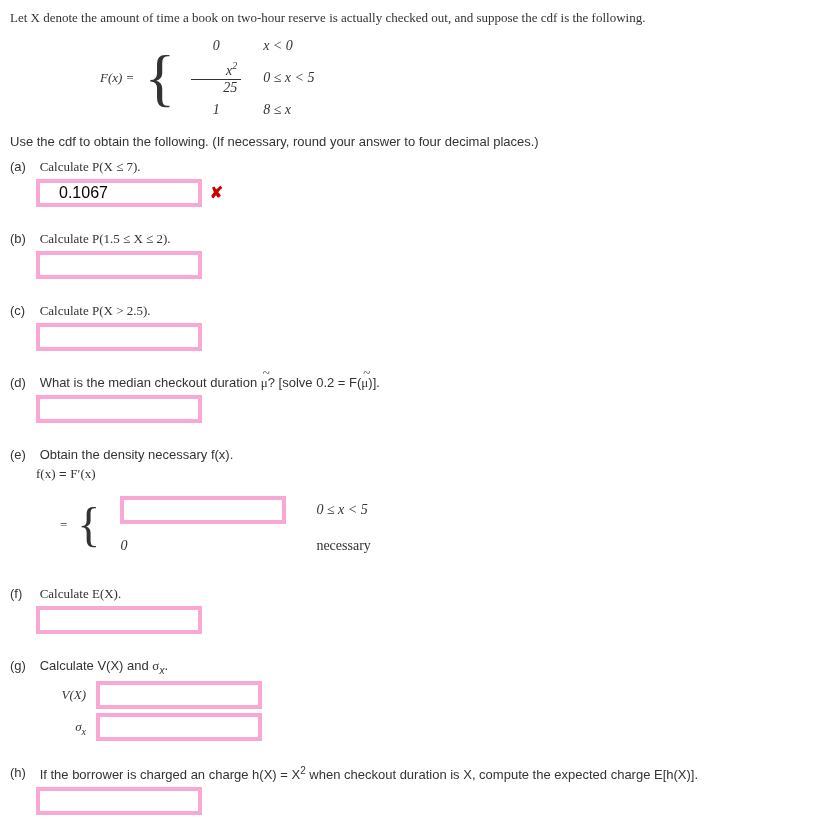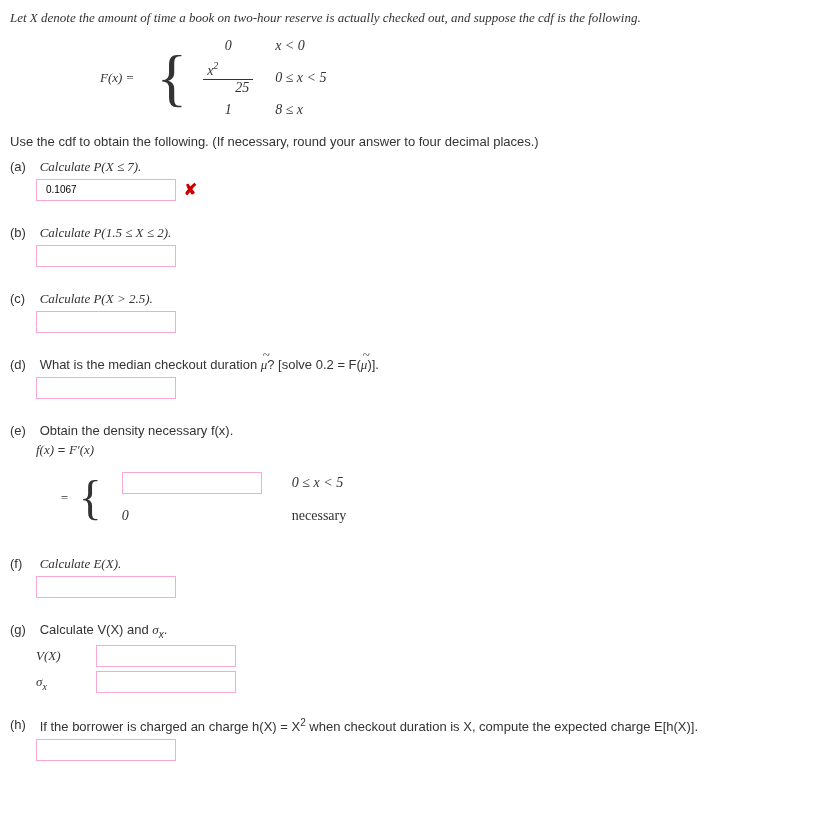--- a/index.html
+++ b/index.html
@@ -4,61 +4,61 @@
 <style>
   body {
     font-family: Verdana, Arial, sans-serif;
     font-size: 13px;
     color: #333;
     margin: 10px;
     width: 825px;
   }
   .intro { margin-bottom: 8px; }
   .cdf-def { margin: 6px 0 12px 90px; display: flex; align-items: center; }
-  .cdf-label { font-style: italic; margin-right: 18px; }
+  .cdf-label { font-style: italic; margin-right: 6px; }
   .brace {
     font-size: 64px;
     line-height: 64px;
     font-family: serif;
     margin: 0 4px;
   }
   .piece-table td { padding: 2px 10px; font-family: serif; font-style: italic; font-size: 14px; }
-  .frac { display: inline-block; text-align: left; vertical-align: middle; font-style: italic; }
+  .frac { display: inline-block; text-align: right; vertical-align: middle; font-style: italic; }
   .frac .top { display: block; border-bottom: 1px solid #333; padding: 0 4px; }
   .frac .bot { display: block; padding: 0 4px; margin-left: 28px; }
   .instr { margin: 6px 0 10px 0; }
   .part { margin: 8px 0 24px 0; }
   .plabel { display: inline-block; width: 26px; vertical-align: top; }
   .ptext { display: inline-block; }
   .answer-row { margin: 4px 0 0 26px; }
   input.ans {
     width: 120px;
     height: 18px;
-    border: 1px solid #f9a8d4;
-    font-size: 10px;
-    padding: 1px 9px;
+    border: 4px solid #f9a8d4;
+    font-size: 16px;
+    padding: 1px 19px;
     vertical-align: middle;
   }
   .xmark {
     color: #c00;
     font-weight: bold;
     font-size: 16px;
     margin-left: 4px;
     vertical-align: middle;
   }
-  .math { font-family: serif; font-style: italic; }
+  .math { font-family: serif; }
   .tilde { position: relative; display: inline-block; }
   .tilde::before { content: "~"; position: absolute; top: -10px; left: 2px; font-style: normal; }
   .density-block { margin: 6px 0 0 50px; display: flex; align-items: center; }
   .density-rows td { padding: 6px 14px; font-family: serif; font-style: italic; font-size: 14px; }
   .brace2 { font-size: 48px; line-height: 48px; font-family: serif; margin: 0 4px; }
   .sub { font-size: 10px; vertical-align: sub; font-style: italic; }
   .sup { font-size: 10px; vertical-align: super; }
   .g-rows { margin: 6px 0 0 26px; }
-  .g-rows .lbl { display: inline-block; width: 50px; margin-right: 6px; font-family: serif; font-style: italic; }
+  .g-rows .lbl { display: inline-block; width: 50px; text-align: right; margin-right: 6px; font-family: serif; font-style: italic; }
 </style>
 </head>
 <body>
 
 <div class="intro">
   <span class="math">Let X denote the amount of time a book on two-hour reserve is actually checked out, and suppose the cdf is the following.</span>
 </div>
 
 <div class="cdf-def">
   <span class="math cdf-label">F(x) =</span>

